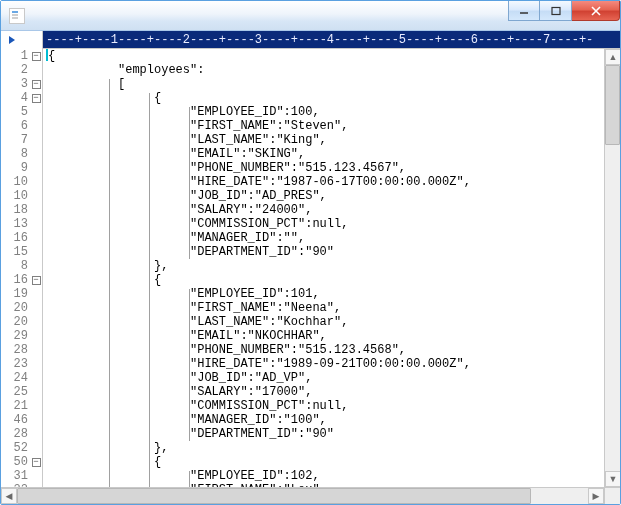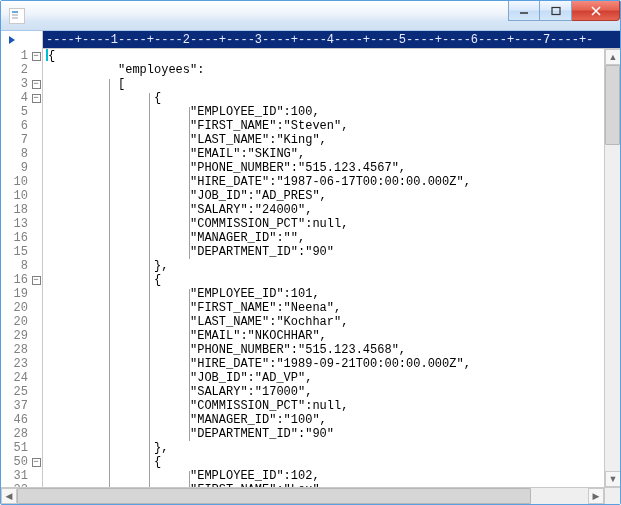--- a/index.html
+++ b/index.html
@@ -331,33 +331,33 @@
         </div>
         <div class="gline">
           <span class="num">24</span>
           <span class="fold"></span>
         </div>
         <div class="gline">
           <span class="num">25</span>
           <span class="fold"></span>
         </div>
         <div class="gline">
-          <span class="num">37</span>
+          <span class="num">21</span>
           <span class="fold"></span>
         </div>
         <div class="gline">
           <span class="num">46</span>
           <span class="fold"></span>
         </div>
         <div class="gline">
           <span class="num">28</span>
           <span class="fold"></span>
         </div>
         <div class="gline">
-          <span class="num">51</span>
+          <span class="num">52</span>
           <span class="fold"></span>
         </div>
         <div class="gline">
           <span class="num">50</span>
           <span class="fold">
             <span class="box">−</span>
           </span>
         </div>
         <div class="gline">
           <span class="num">31</span>

